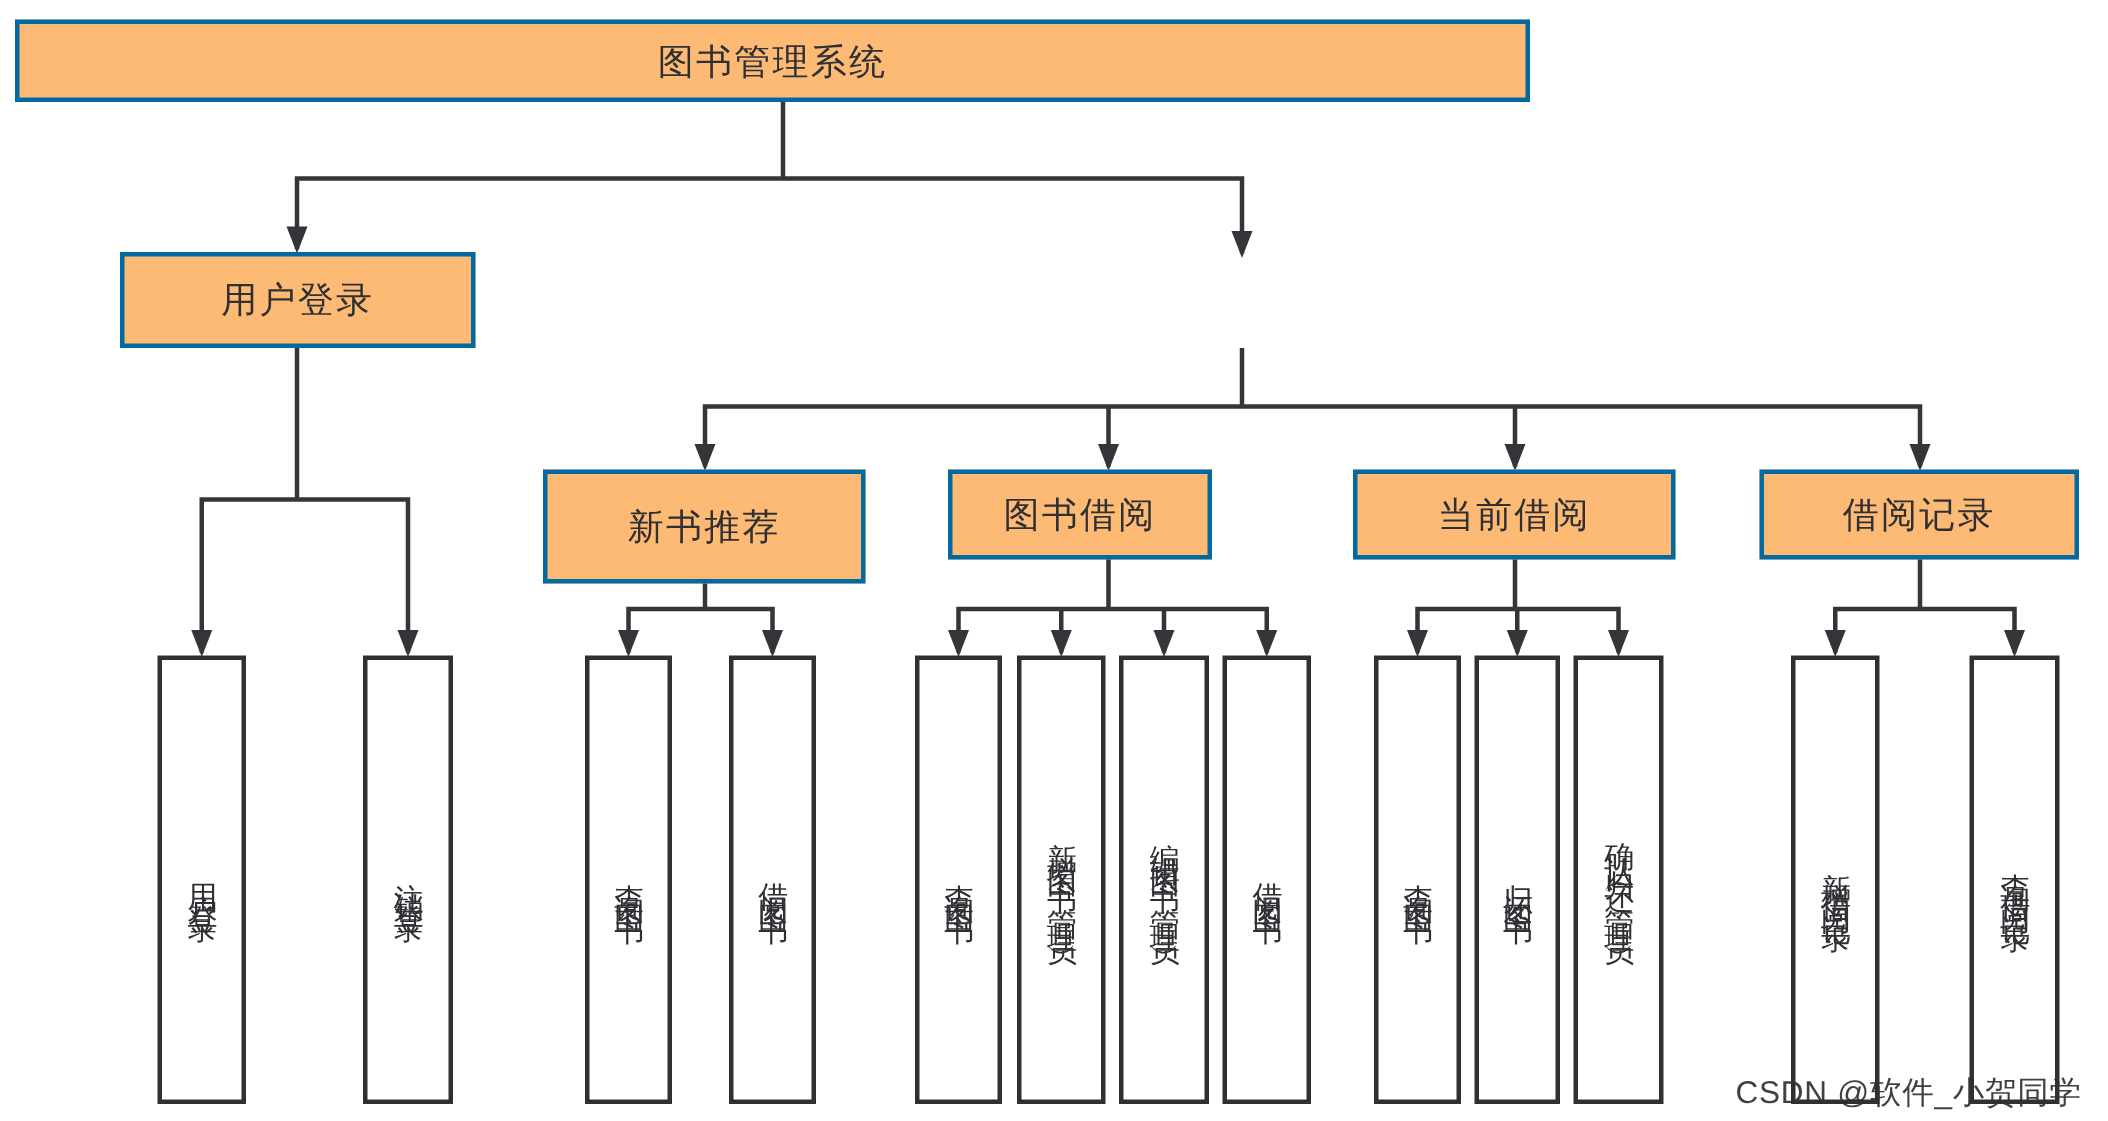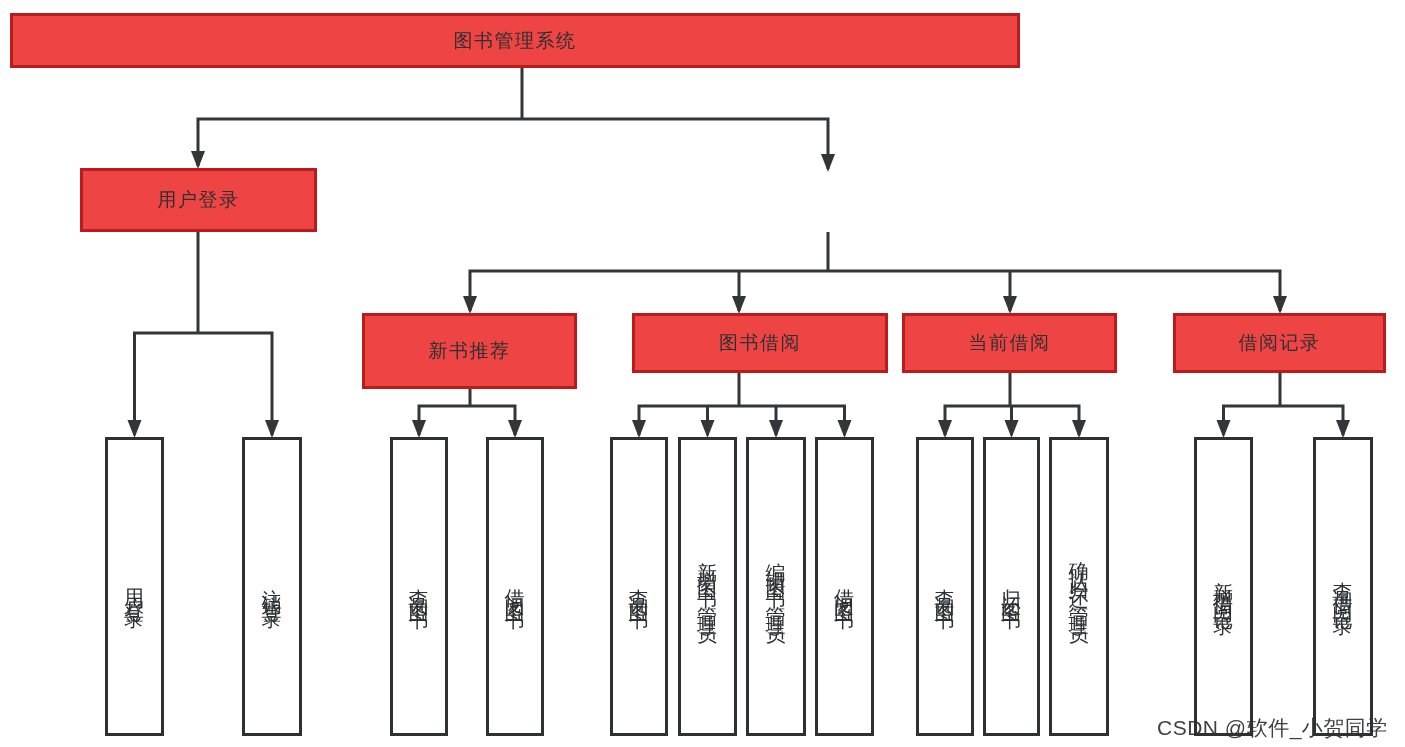--- a/index.html
+++ b/index.html
@@ -17,27 +17,27 @@
   }
   #connectors {
     position: absolute;
     left: 0;
     top: 0;
     z-index: 1;
   }
   .node {
     position: absolute;
     box-sizing: border-box;
-    border: 3px solid #b91c1c;
-    background: #ef4444;
+    border: 3px solid #0369a1;
+    background: #fdba74;
     display: flex;
     align-items: center;
     justify-content: center;
     color: #2e3033;
-    font-size: 19px;
+    font-size: 24px;
     letter-spacing: 1.5px;
     z-index: 2;
     white-space: nowrap;
   }
   .leaf {
     position: absolute;
     box-sizing: border-box;
     border: 3px solid #2e3033;
     background: transparent;
     display: flex;
@@ -118,21 +118,21 @@
     <span>图书管理系统</span>
   </div>
 
   <div class="node" style="left:80px; top:168px; width:237px; height:64px;">
     <span>用户登录</span>
   </div>
 
   <div class="node" style="left:362px; top:313px; width:215px; height:76px;">
     <span>新书推荐</span>
   </div>
-  <div class="node" style="left:632px; top:313px; width:256px; height:60px;">
+  <div class="node" style="left:632px; top:313px; width:176px; height:60px;">
     <span>图书借阅</span>
   </div>
   <div class="node" style="left:902px; top:313px; width:215px; height:60px;">
     <span>当前借阅</span>
   </div>
   <div class="node" style="left:1173px; top:313px; width:213px; height:60px;">
     <span>借阅记录</span>
   </div>
 
   <div class="leaf" style="left:105px; top:437px; width:59px; height:299px;">

